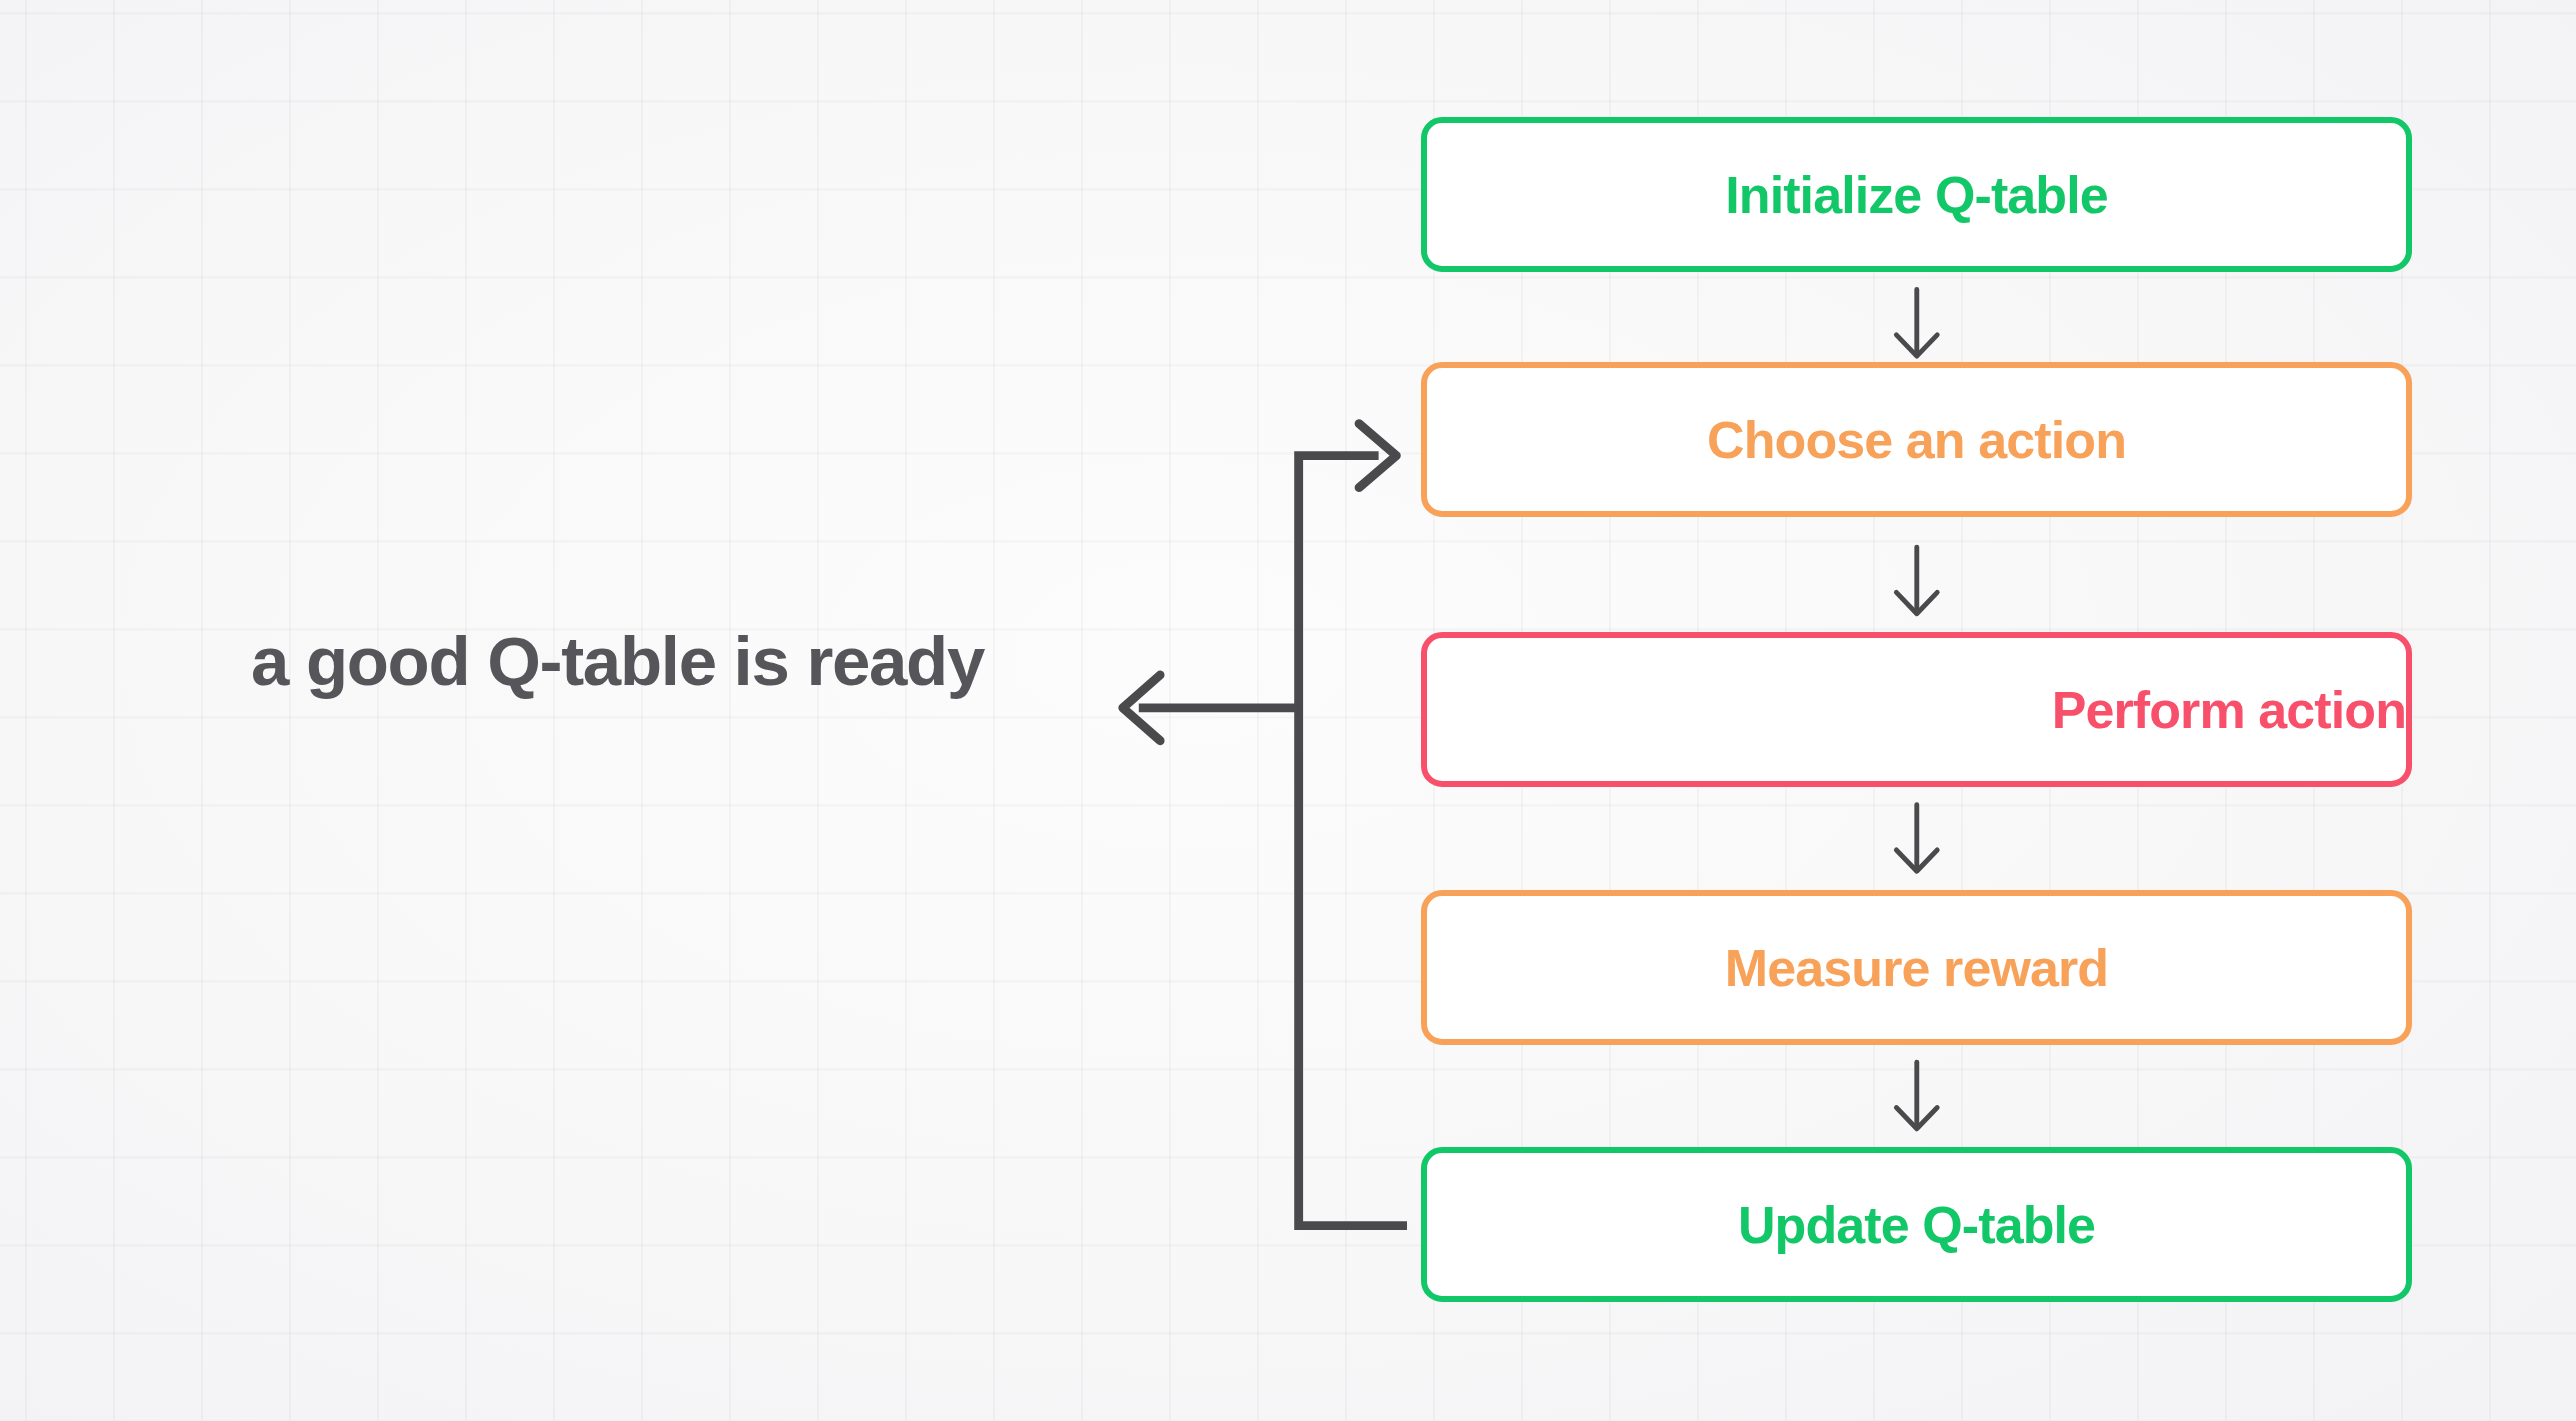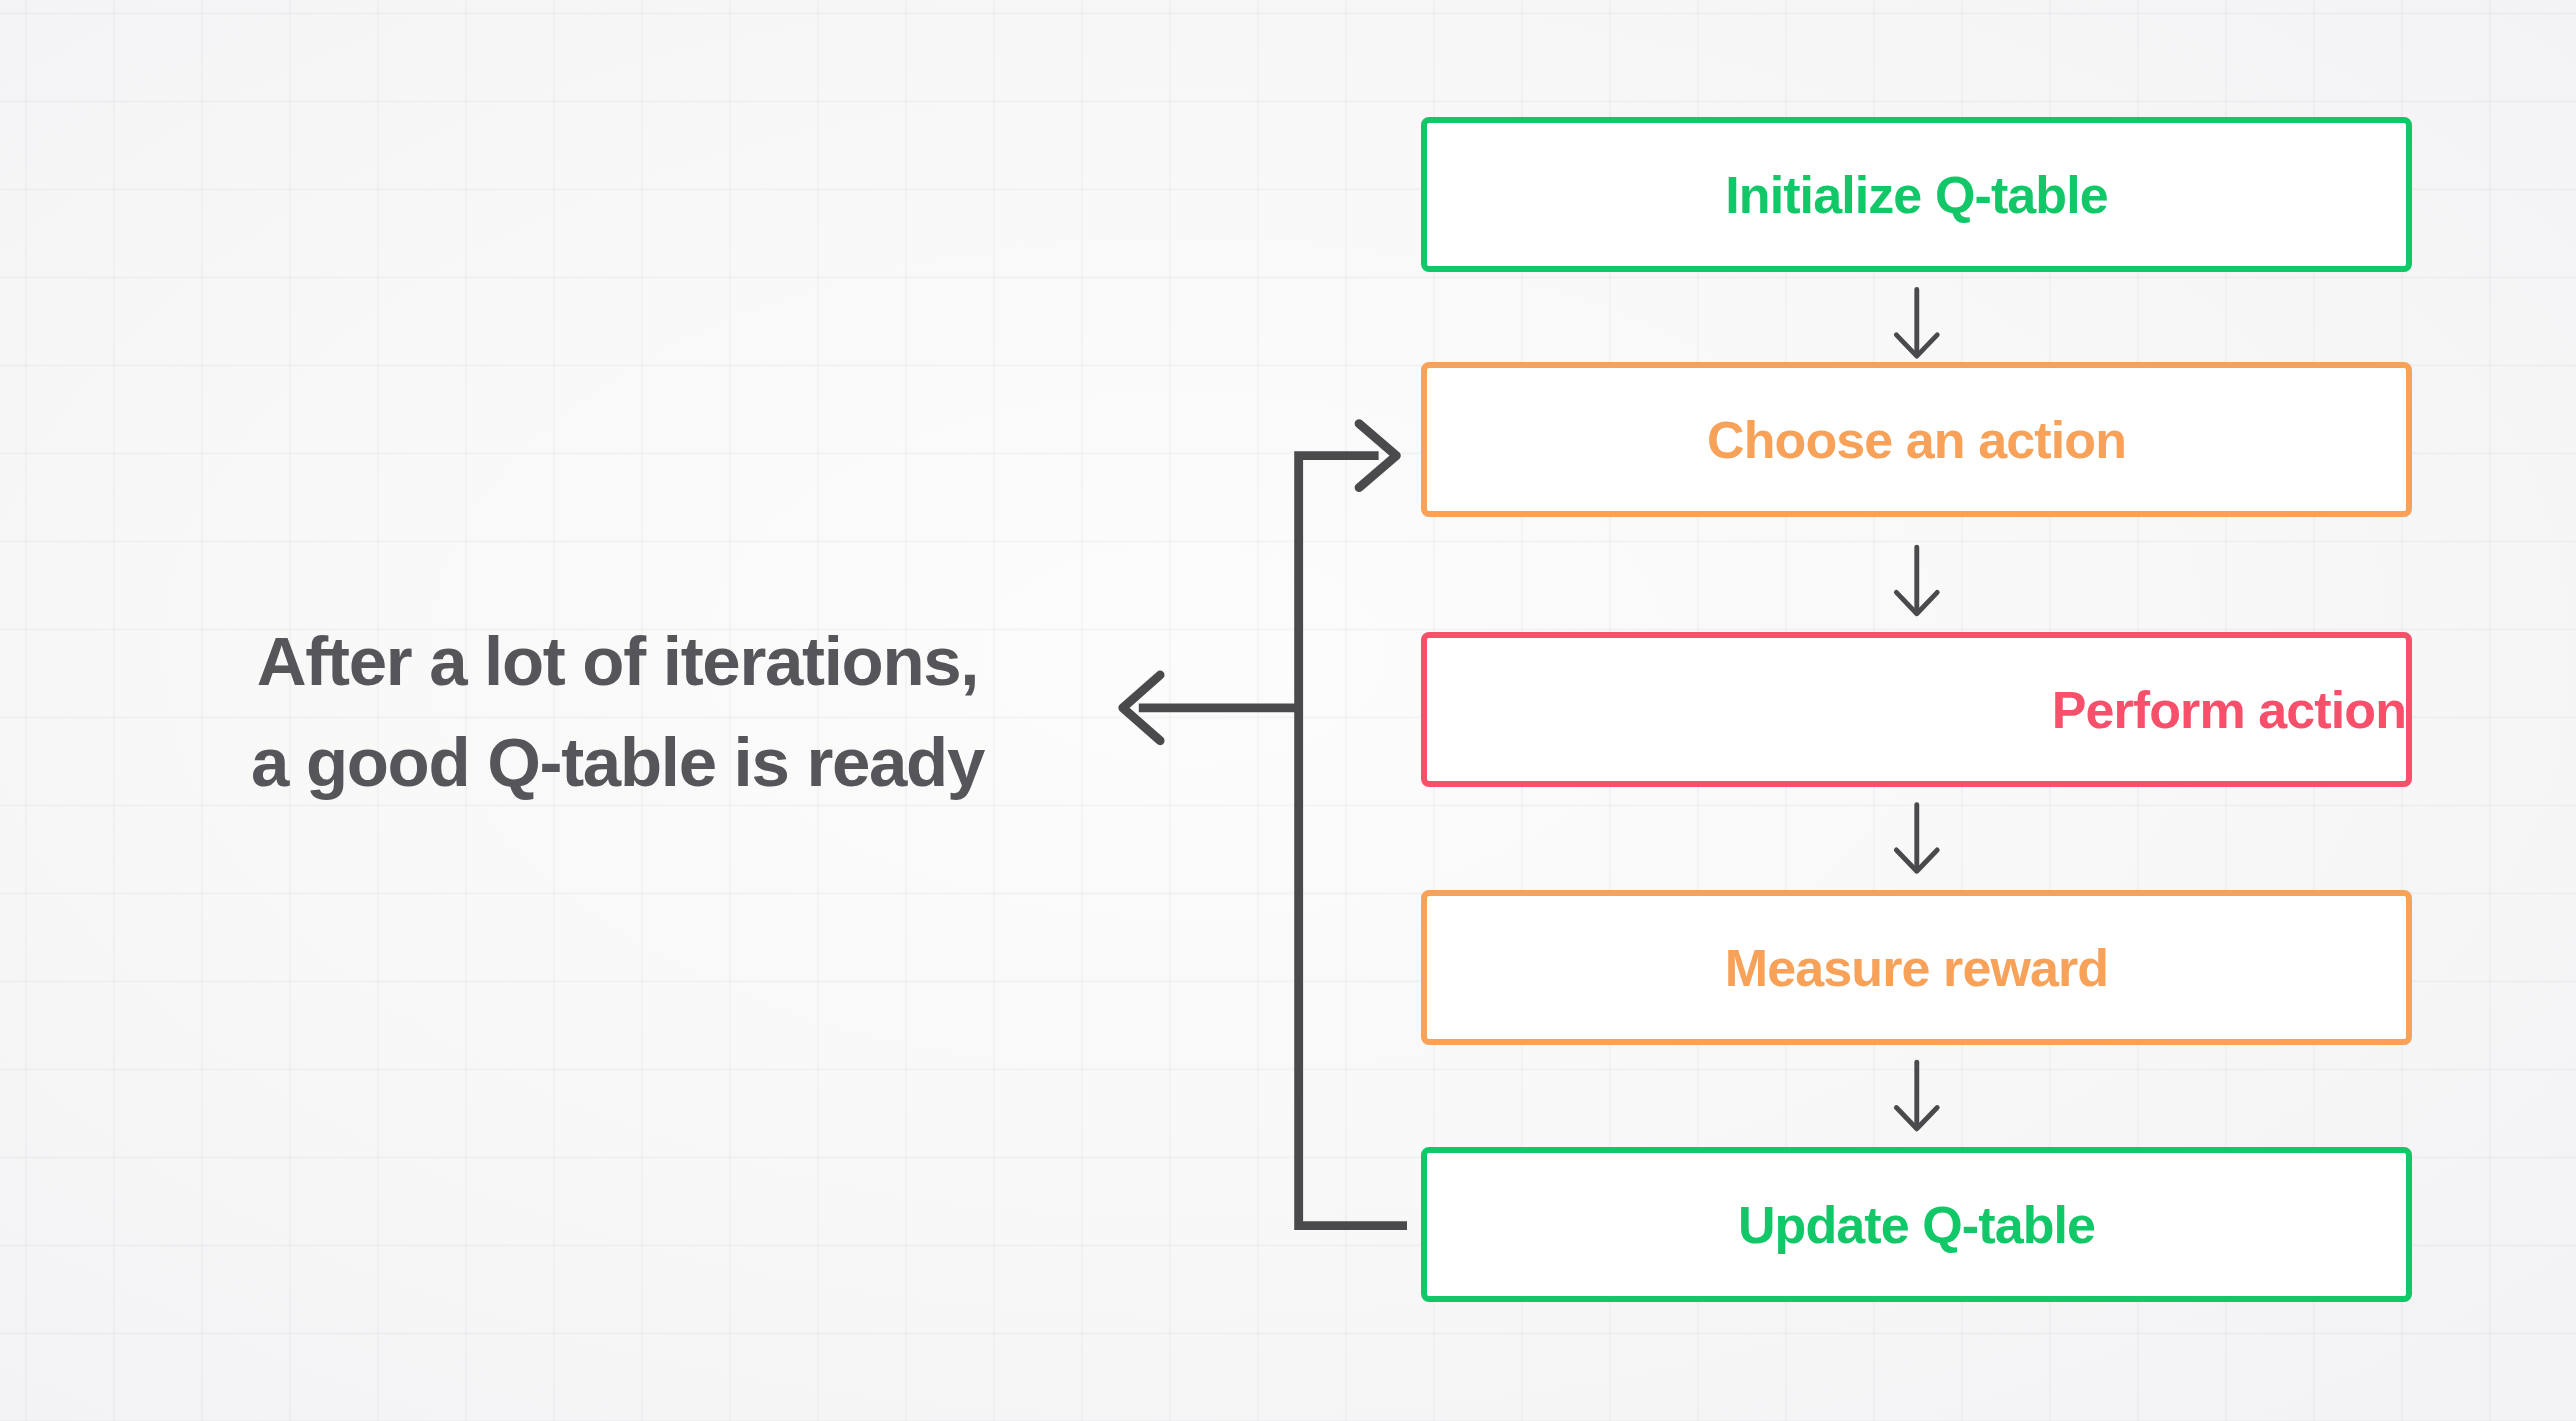--- a/index.html
+++ b/index.html
@@ -21,21 +21,21 @@
     background-size: 88px 88px, 88px 88px, 100% 100%;
     background-position: 25px 12.4px, 25px 12.4px, 0 0;
   }
   .flow-box {
     position: absolute;
     left: 1421px;
     width: 991px;
     height: 155px;
     box-sizing: border-box;
     border: 6.2px solid #999;
-    border-radius: 8px;
+    border-radius: 21px;
     background: #ffffff;
     display: flex;
     align-items: center;
     justify-content: center;
     font-size: 52px;
     font-weight: 700;
     letter-spacing: -0.9px;
     white-space: nowrap;
   }
   #box-0 { top: 117px; }
@@ -99,21 +99,20 @@
       <path class="thick-chev" d="M1530,477 L1572,513 L1530,549"></path>
     </g>
 
     <g style="stroke: rgb(74, 74, 77);">
       <line class="thick-line" x1="1462" y1="797" x2="1282" y2="797"></line>
       <path class="thick-chev" d="M1306,760 L1264,797 L1306,834"></path>
     </g>
   </svg>
 
   <div id="caption" style="color: rgb(85, 85, 90);">
-    <div>After a lot of iterations,</div>
     <div>a good Q-table is ready</div>
   </div>
 
   <div class="flow-box" id="box-0" style="border-color: rgb(18, 199, 103); color: rgb(18, 199, 103); background: rgb(255, 255, 255);">
     <span>Initialize Q-table</span>
   </div>
   <div class="flow-box" id="box-1" style="border-color: rgb(247, 161, 89); color: rgb(247, 161, 89); background: rgb(255, 255, 255);">
     <span>Choose an action</span>
   </div>
   <div class="flow-box" id="box-2" style="border-color: rgb(248, 80, 106); color: rgb(248, 80, 106); background: rgb(255, 255, 255); justify-content: flex-end;">

